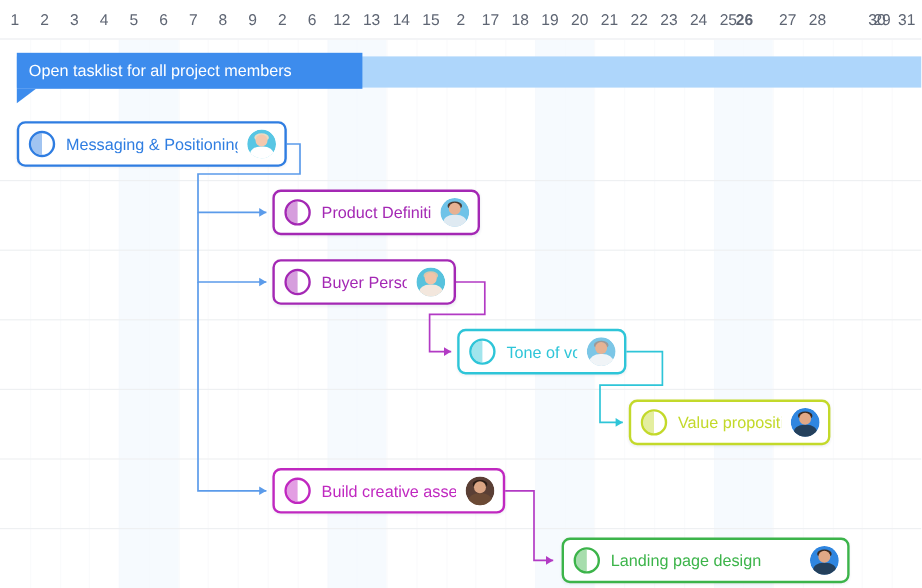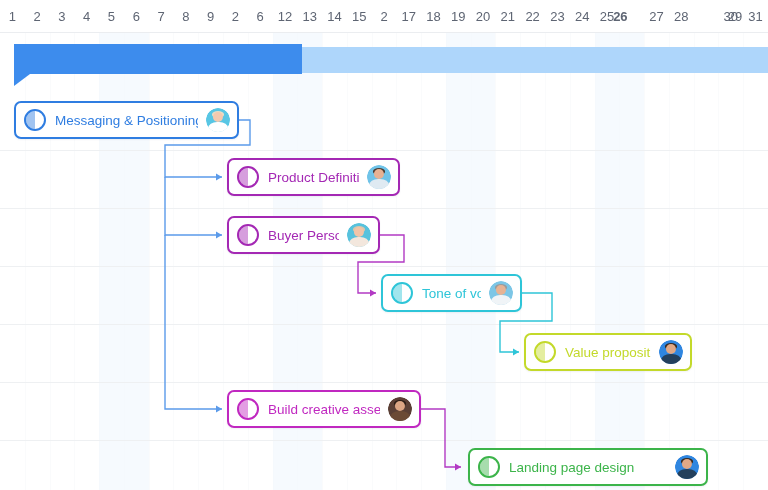--- a/index.html
+++ b/index.html
@@ -163,20 +163,21 @@
       <div class="day" style="left: 668.903px; width: 24.7742px;">28</div>
       <div class="day" style="left: 693.677px; width: 24.7742px; margin-left: 29px;">29</div>
       <div class="day" style="left: 718.452px; width: 24.7742px;">30</div>
       <div class="day" style="left: 743.226px; width: 24.7742px;">31</div>
     </div>
   <div class="header-rule"></div>
 
   <div class="banner-light"></div>
   <div class="banner-main"></div>
   <div class="banner-tail"></div>
+  <div class="banner-label">Open tasklist for all project members</div>
 
   <div class="conn" id="connlayer">
       <svg width="768" height="490" style="position: absolute; left: 0px; top: 0px;">
         <path d="M239 120 L250 120 L250 145 L165 145 L165 177 L222 177" fill="none" stroke="#5b9bea" stroke-width="1.4"></path>
         <path d="M222 177 L216 173.4 L216 180.6 Z" fill="#5b9bea"></path>
         <path d="M165 177 L165 235 L222 235" fill="none" stroke="#5b9bea" stroke-width="1.4"></path>
         <path d="M222 235 L216 231.4 L216 238.6 Z" fill="#5b9bea"></path>
         <path d="M165 235 L165 409 L222 409" fill="none" stroke="#5b9bea" stroke-width="1.4"></path>
         <path d="M222 409 L216 405.4 L216 412.6 Z" fill="#5b9bea"></path>
         <path d="M380 235 L404 235 L404 262 L358 262 L358 293 L376 293" fill="none" stroke="#b23ac4" stroke-width="1.4"></path>

